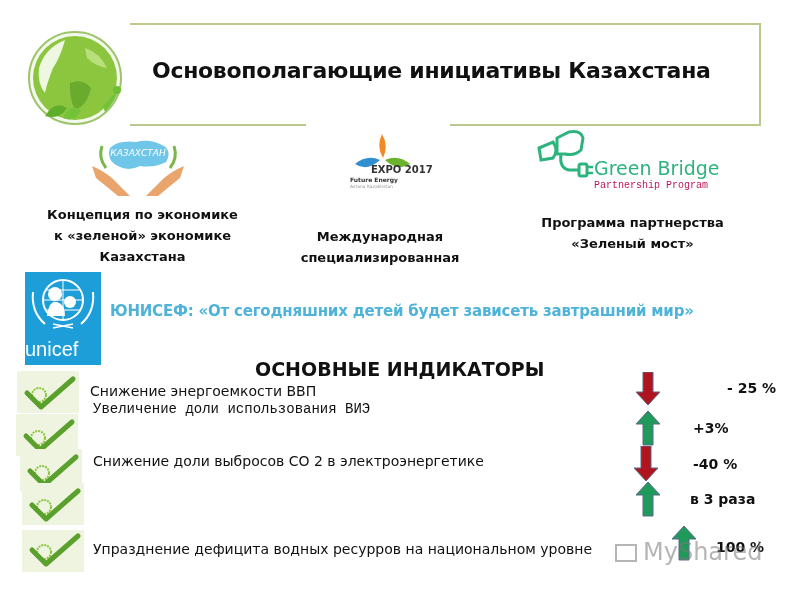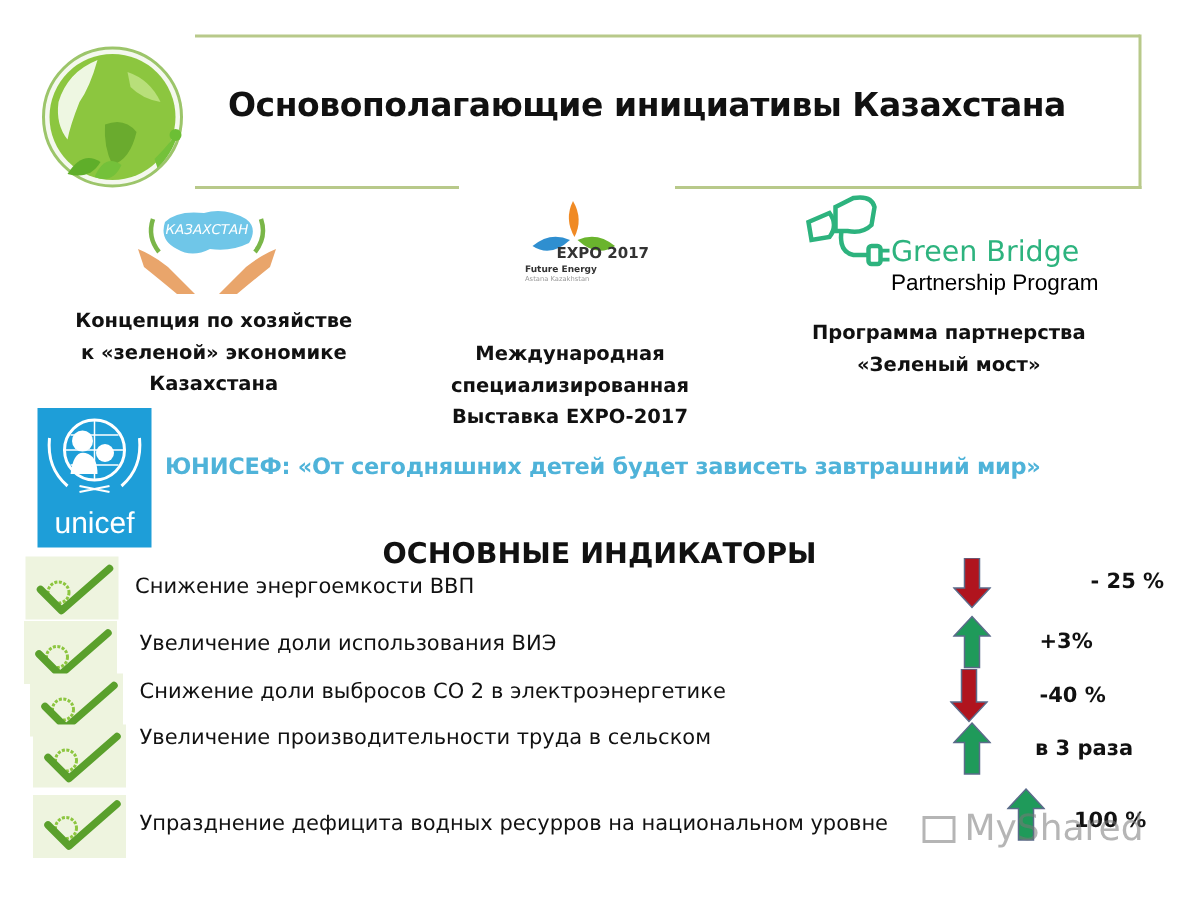--- a/index.html
+++ b/index.html
@@ -22,29 +22,29 @@
   
   .init-caption { font-size: 13px; font-weight: bold; text-align: center; line-height: 21px; color: #111; }
   .cap1 { left: 30px; top: 204px; width: 225px; }
   .cap2 { left: 280px; top: 202px; width: 200px; margin-top: 24px; }
   .cap3 { left: 520px; top: 212px; width: 225px; }
 
   .kz-logo { left: 88px; top: 138px; width: 100px; height: 60px; }
   .expo-logo { left: 345px; top: 115px; width: 75px; height: 80px; }
   .gb-logo { left: 535px; top: 128px; width: 200px; height: 70px; }
   .gb-title { left: 594px; top: 157px; font-size: 19px; color: #2db37e; font-family: "DejaVu Sans", sans-serif; }
-  .gb-sub { left: 594px; top: 180px; font-size: 15px; color: #000000; font-family: Liberation Sans, sans-serif; }
+  .gb-sub { left: 594px; top: 180px; font-size: 10px; color: #be185d; font-family: Liberation Mono, monospace; }
 
   .expo-label { left: 347px; top: 164px; font-size: 10px; font-weight: bold; color: #333; padding-left: 24px; }
   .expo-sub1 { left: 350px; top: 176px; font-size: 6px; color: #333; font-weight: bold; }
   .expo-sub2 { left: 350px; top: 184px; font-size: 4.5px; color: #999; }
 
   
   .unicef { left: 25px; top: 272px; width: 76px; height: 93px; background: #1e9ed8; }
-  .unicef-word { left: 25px; top: 338px; width: 76px; text-align: center; color: #fff; font-size: 20px; font-family: "Liberation Sans", sans-serif; }
+  .unicef-word { left: 25px; top: 338px; width: 76px; color: #fff; font-size: 20px; font-family: "Liberation Sans", sans-serif; }
   .unicef-quote { left: 110px; top: 302px; font-size: 15px; font-weight: bold; color: #4fb3d9; white-space: nowrap; letter-spacing: -0.2px; }
 
   
   .ind-title { left: 255px; top: 358px; font-size: 19px; font-weight: bold; color: #111; white-space: nowrap; }
 
   .check-tile { width: 62px; height: 42px; background: #eef4df; }
   .ind-text { font-size: 14px; color: #111; white-space: nowrap; line-height: 22px; }
   .ind-value { font-size: 14px; font-weight: bold; color: #111; white-space: nowrap; }
 
   .arrow { width: 26px; height: 34px; }
@@ -75,37 +75,36 @@
 
 <svg class="abs kz-logo" viewBox="0 0 100 60">
   <path d="M22 10 Q30 2 48 4 Q62 0 76 8 Q84 14 78 24 Q66 30 52 28 Q40 34 30 28 Q18 22 22 10Z" fill="#6fc6e8"></path>
   <path d="M14 8 Q10 20 18 30" stroke="#7ab648" stroke-width="3" fill="none"></path>
   <path d="M86 8 Q90 20 82 30" stroke="#7ab648" stroke-width="3" fill="none"></path>
   <text x="50" y="18" text-anchor="middle" font-size="9" fill="#ffffff" font-family="DejaVu Sans, sans-serif" font-style="italic">КАЗАХСТАН</text>
   <path d="M4 28 Q14 32 24 40 Q34 50 42 58 L30 58 Q18 48 8 40 Z" fill="#e9a56b"></path>
   <path d="M96 28 Q86 32 76 40 Q66 50 58 58 L70 58 Q82 48 92 40 Z" fill="#e9a56b"></path>
 </svg>
 <div class="abs init-caption cap1">
-  <div>Концепция по хозяйстве</div>
+  <div>Концепция по экономике</div>
   <div>к «зеленой» экономике</div>
   <div>Казахстана</div>
 </div>
 
 <svg class="abs expo-logo" viewBox="0 0 75 50">
   <path d="M37 4 Q44 16 38 28 Q31 16 37 4Z" fill="#f08a24"></path>
   <path d="M35 30 Q22 24 10 34 Q22 42 35 30Z" fill="#2f8fd0"></path>
   <path d="M40 30 Q53 24 65 34 Q53 42 40 30Z" fill="#6ab42d"></path>
 </svg>
 <div class="abs expo-label">EXPO 2017</div>
 <div class="abs expo-sub1">Future Energy</div>
 <div class="abs expo-sub2">Astana Kazakhstan</div>
 <div class="abs init-caption cap2">
   <div>Международная</div>
   <div>специализированная</div>
-  <div>Выставка  EXPO-2017</div>
 </div>
 
 <svg class="abs gb-logo" viewBox="0 0 200 70">
   <path d="M22 10 L34 4 Q46 2 48 10 L46 22 Q40 28 30 26 L22 26 Z" fill="none" stroke="#2db37e" stroke-width="3"></path>
   <path d="M4 20 L18 14 Q24 22 18 30 L6 32 Z" fill="none" stroke="#2db37e" stroke-width="3"></path>
   <path d="M26 26 Q24 40 34 42 L44 42" fill="none" stroke="#2db37e" stroke-width="3"></path>
   <rect x="44" y="36" width="8" height="12" rx="2" fill="none" stroke="#2db37e" stroke-width="3"></rect>
   <line x1="52" y1="39" x2="58" y2="39" stroke="#2db37e" stroke-width="2.5"></line>
   <line x1="52" y1="45" x2="58" y2="45" stroke="#2db37e" stroke-width="2.5"></line>
 </svg>
@@ -144,21 +143,21 @@
     <path d="M8 0 H18 V20 H25 L13 33 L1 20 H8 Z" fill="#b0141e" stroke="#5b6b8a" stroke-width="1"></path>
   </svg>
 <div class="abs ind-value" style="left:680px; top:380px;margin-left:47px;">- 25 %</div>
 
 <div class="abs check-tile" style="left:16px; top:414px;">
   <svg width="62" height="42" viewBox="0 0 62 42">
       <circle cx="22" cy="24" r="7" fill="none" stroke="#8cc63f" stroke-width="2" stroke-dasharray="2 1"></circle>
       <path d="M10 22 L24 36 L56 8" stroke="#5aa02c" stroke-width="5" fill="none" stroke-linecap="round" stroke-linejoin="round"></path>
     </svg>
 </div>
-<div class="abs ind-text" style="left:93px; top:418px;">Увеличение доли использования ВИЭ</div>
+<div class="abs ind-text" style="left:93px; top:398px;font-family:Liberation Mono, monospace;">Увеличение доли использования ВИЭ</div>
 <svg class="abs arrow" style="left:635px; top:410px; height:36px;" viewBox="0 0 26 36">
     <path d="M13 1 L25 14 H18 V35 H8 V14 H1 Z" fill="#1f9a5a" stroke="#5b6b8a" stroke-width="1"></path>
   </svg>
 <div class="abs ind-value" style="left:693px; top:420px;">+3%</div>
 
 <div class="abs check-tile" style="left:20px; top:449px;">
   <svg width="62" height="42" viewBox="0 0 62 42">
       <circle cx="22" cy="24" r="7" fill="none" stroke="#8cc63f" stroke-width="2" stroke-dasharray="2 1"></circle>
       <path d="M10 22 L24 36 L56 8" stroke="#5aa02c" stroke-width="5" fill="none" stroke-linecap="round" stroke-linejoin="round"></path>
     </svg>
@@ -169,21 +168,20 @@
   </svg>
 <div class="abs ind-value" style="left:693px; top:456px;">-40 %</div>
 
 <div class="abs check-tile" style="left:22px; top:483px;">
   <svg width="62" height="42" viewBox="0 0 62 42">
       <circle cx="22" cy="24" r="7" fill="none" stroke="#8cc63f" stroke-width="2" stroke-dasharray="2 1"></circle>
       <path d="M10 22 L24 36 L56 8" stroke="#5aa02c" stroke-width="5" fill="none" stroke-linecap="round" stroke-linejoin="round"></path>
     </svg>
 </div>
 <div class="abs ind-text" style="left:93px; top:481px;">
-  <div>Увеличение производительности труда в сельском</div>
 </div>
 <svg class="abs arrow" style="left:635px; top:481px; height:36px;" viewBox="0 0 26 36">
     <path d="M13 1 L25 14 H18 V35 H8 V14 H1 Z" fill="#1f9a5a" stroke="#5b6b8a" stroke-width="1"></path>
   </svg>
 <div class="abs ind-value" style="left:690px; top:491px;">в 3 раза</div>
 
 <div class="abs check-tile" style="left:22px; top:530px; height:42px;">
   <svg width="62" height="42" viewBox="0 0 62 42">
       <circle cx="22" cy="22" r="7" fill="none" stroke="#8cc63f" stroke-width="2" stroke-dasharray="2 1"></circle>
       <path d="M10 20 L24 34 L56 6" stroke="#5aa02c" stroke-width="5" fill="none" stroke-linecap="round" stroke-linejoin="round"></path>

